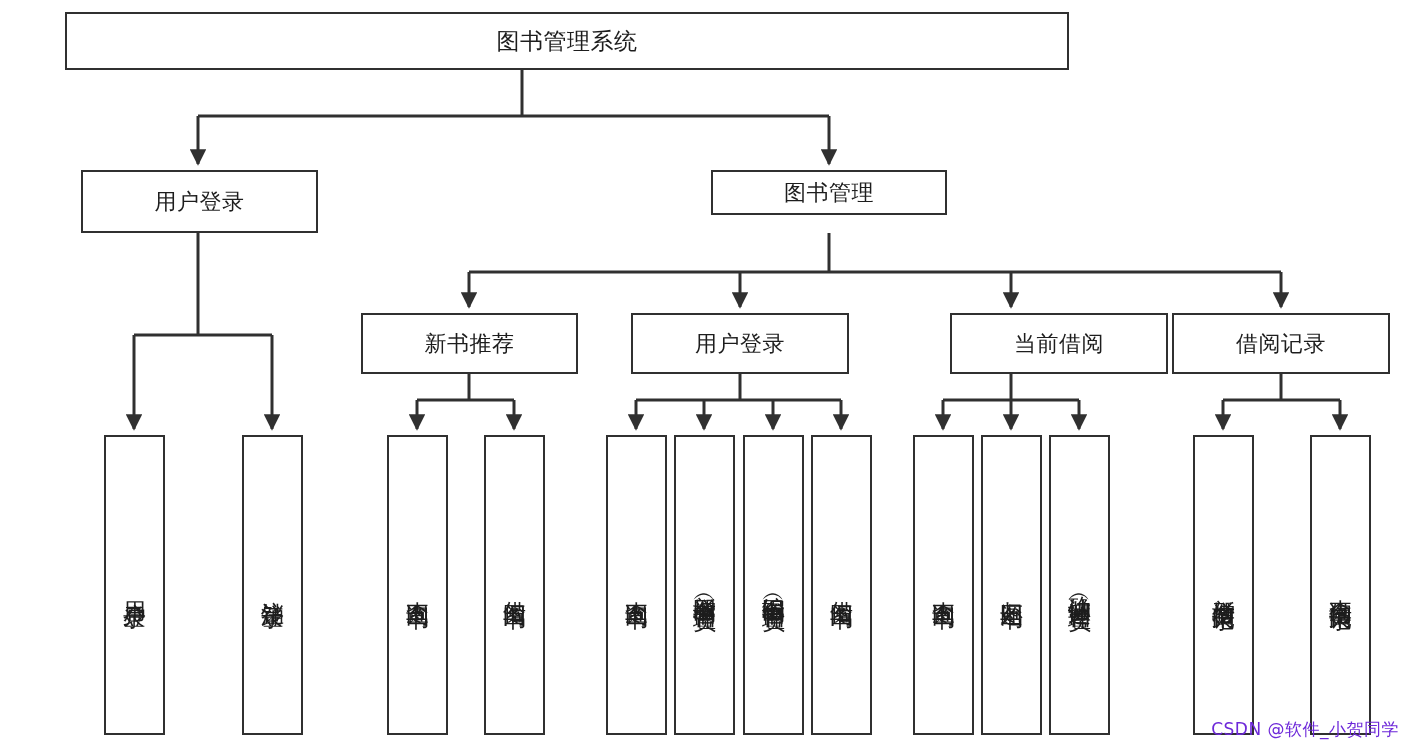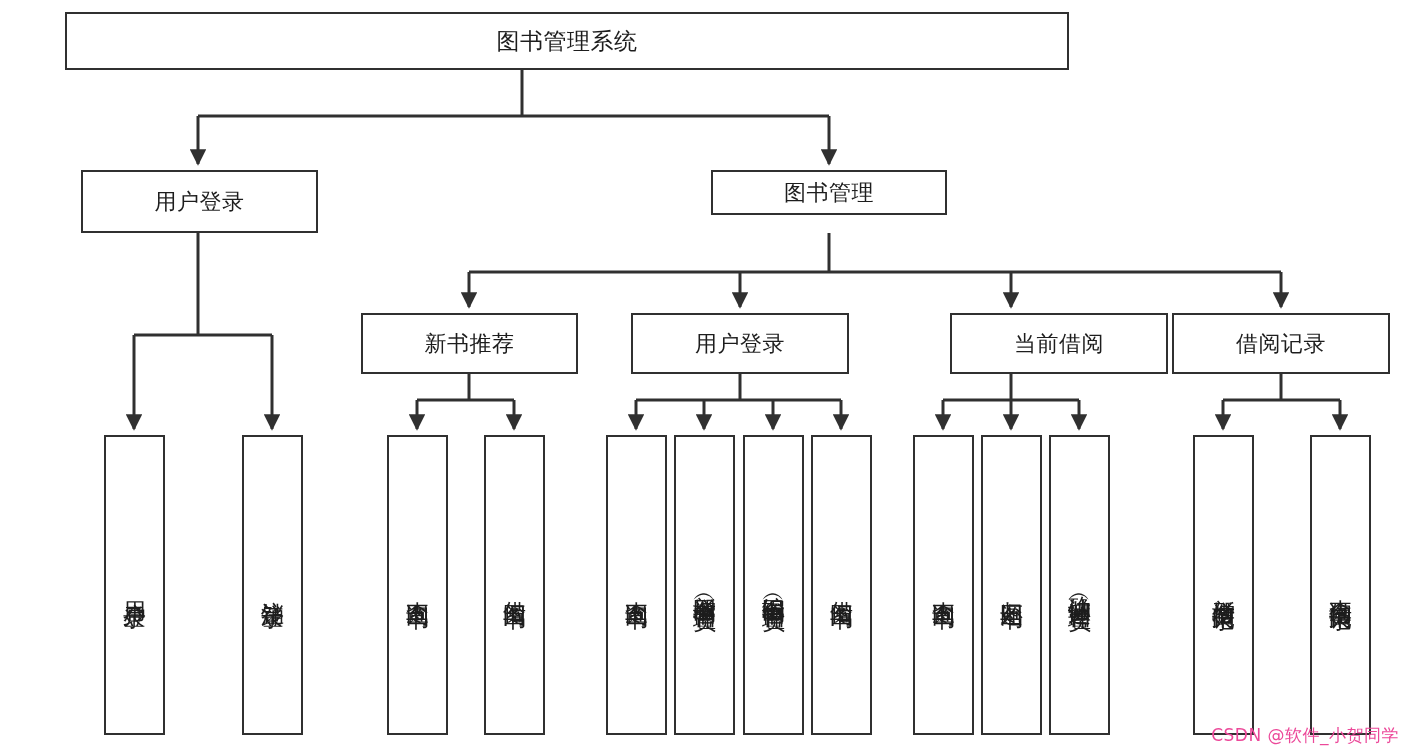--- a/index.html
+++ b/index.html
@@ -56,23 +56,23 @@
     writing-mode: vertical-rl;
     text-orientation: upright;
     font-size: 23px;
     letter-spacing: 2px;
     line-height: 1;
     text-align: center;
   }
   .watermark {
     position: absolute;
     right: 6px;
-    bottom: 0;
+    bottom: 6px;
     font-size: 17px;
-    color: #ec4899;
+    color: #6d28d9;
     z-index: 6;
     white-space: nowrap;
     letter-spacing: 0.5px;
   }
 </style>
 </head>
 <body>
 
 <div id="canvas">
 

